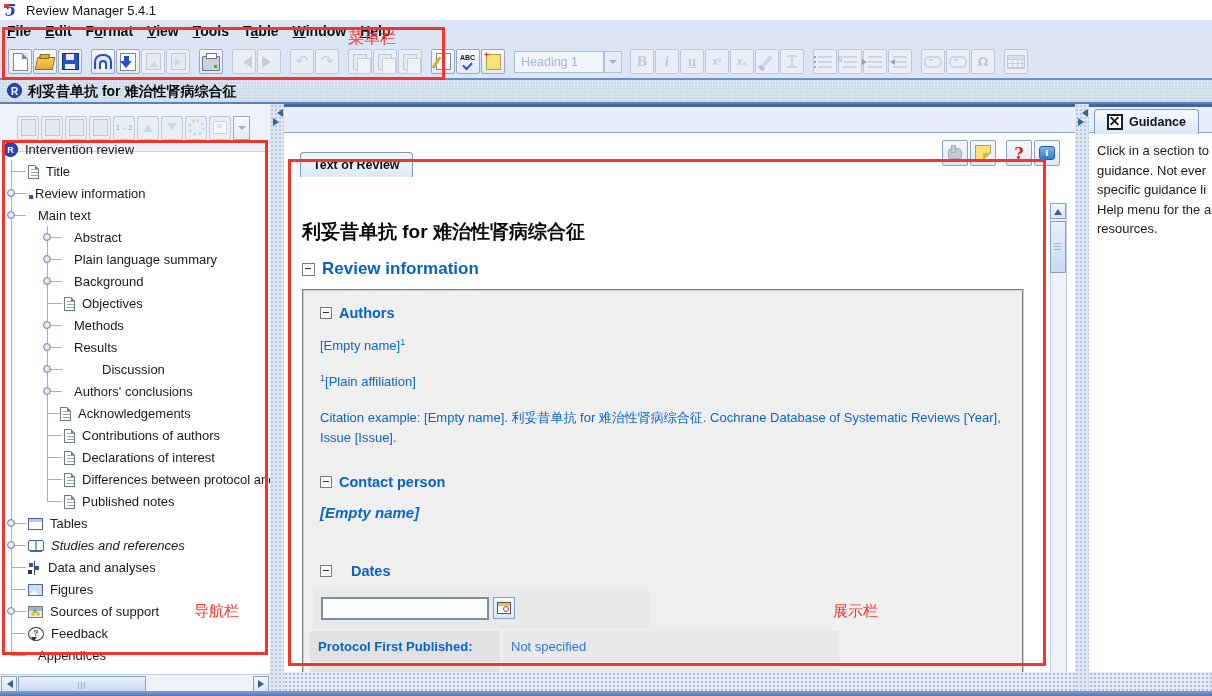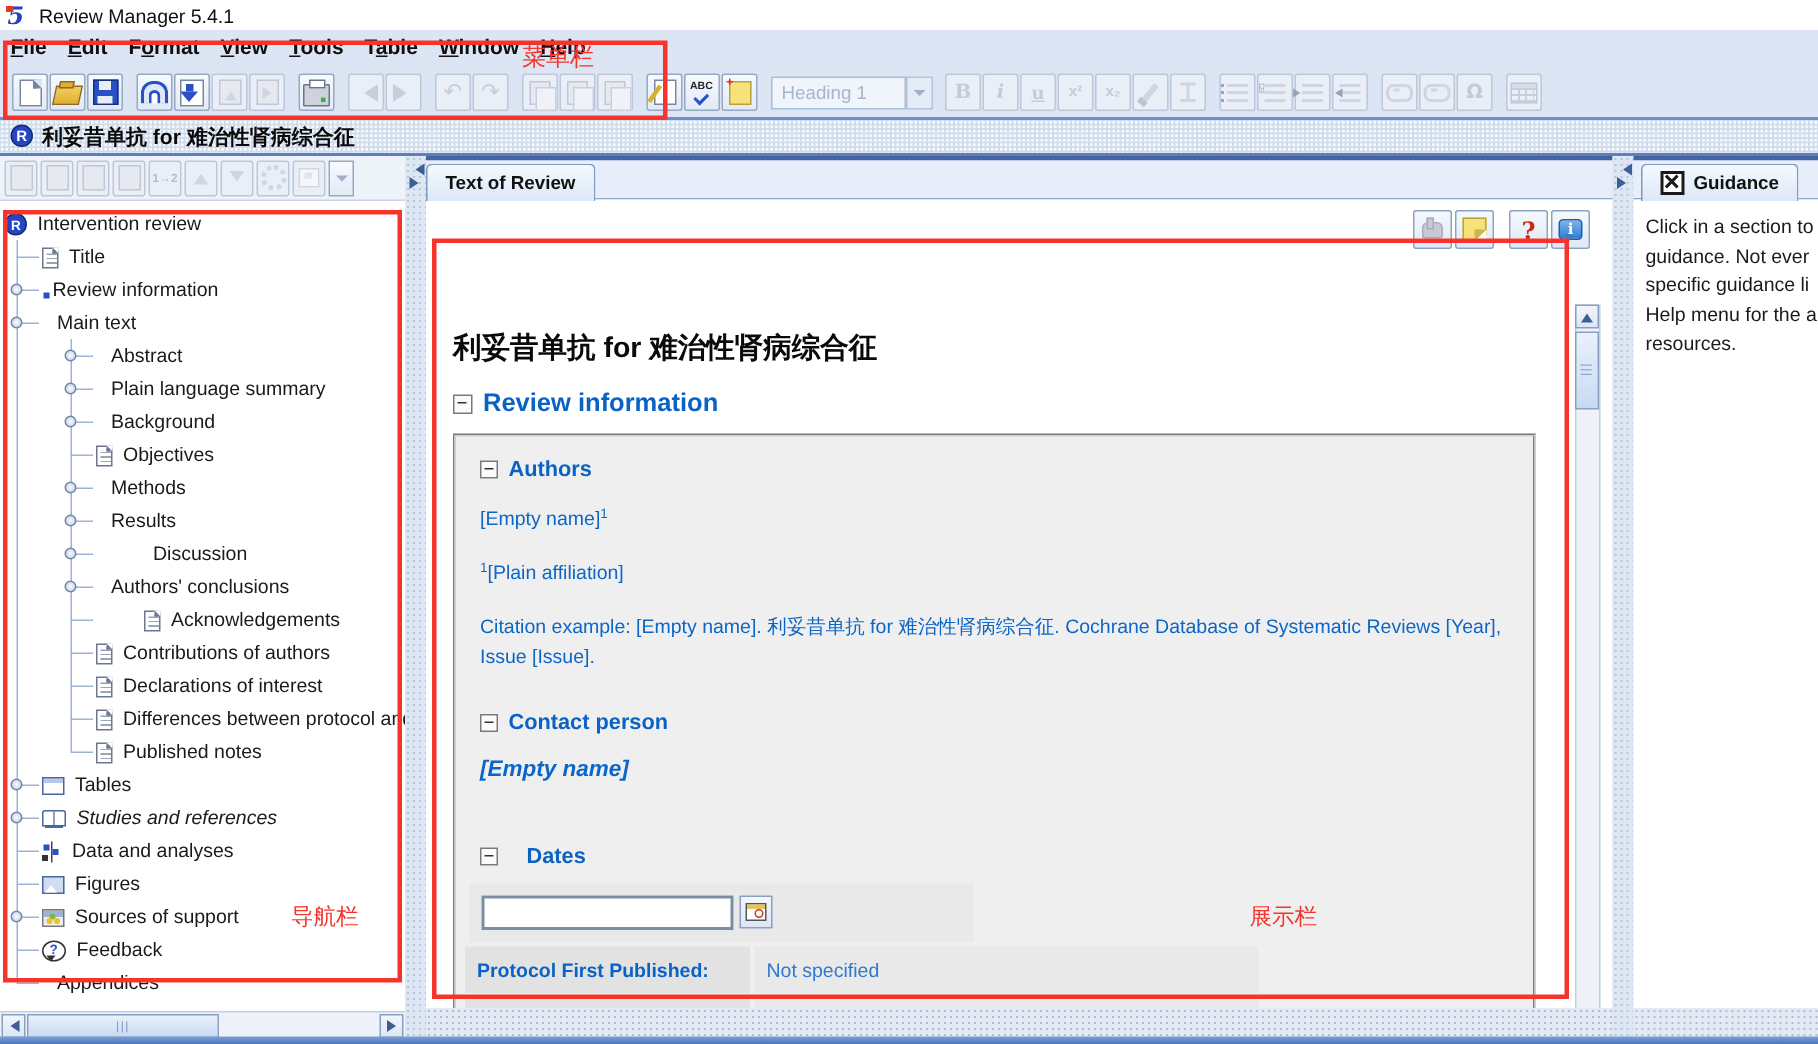--- a/index.html
+++ b/index.html
@@ -76,21 +76,21 @@
   .i-omega{font:700 13px "DejaVu Sans",sans-serif;}
   .i-table{width:16px;height:12px;border:1px solid #c0c7d6;background:linear-gradient(#d8dde8 0 3px,transparent 3px),repeating-linear-gradient(90deg,transparent 0 4px,#c9cfdc 4px 5px),repeating-linear-gradient(transparent 0 3px,#c9cfdc 3px 4px);}
   
   .bluesep{left:0;top:78px;width:1212px;height:2px;background:#6e8fc6;}
   .docbar{left:0;top:80px;width:1212px;height:22px;background:#cfdcec;background-image:radial-gradient(rgba(255,255,255,.85) 1px,transparent 1px);background-size:3px 3px;}
   .ricon{position:absolute;left:7px;top:3px;width:15px;height:15px;border-radius:50%;background:#2747c2;border:1px solid #132a74;color:#fff;font:700 10px "Liberation Sans",sans-serif;text-align:center;line-height:15px;box-sizing:border-box;}
   .doctitle{position:absolute;left:28px;top:3px;font-size:14px;font-weight:700;color:#0a0a0a;}
   .docsep{left:0;top:102px;width:1212px;height:2px;background:#5d7fbe;}
   
   .left-col{left:0;top:104px;width:270px;height:588px;background:#fff;}
-  .outline-toolbar{position:absolute;left:0;top:0;width:270px;height:30px;background:#eef2f9;border-bottom:1px solid #c9d4e6;box-sizing:border-box;display:flex;align-items:center;padding-left:3px;}
+  .outline-toolbar{position:absolute;left:0;top:0;width:270px;height:48px;background:#eef2f9;border-bottom:1px solid #c9d4e6;box-sizing:border-box;display:flex;align-items:center;padding-left:17px;}
   .obtn{width:22px;height:24px;margin-right:2px;background:#e9eef7;border:1px solid #bcc7d9;border-radius:2px;position:relative;display:flex;align-items:center;justify-content:center;box-sizing:border-box;}
   .odrop{width:17px;height:24px;background:linear-gradient(#f7fafd,#e2eaf6);border:1px solid #97a9c6;display:flex;align-items:center;justify-content:center;box-sizing:border-box;}
   .o-12{font-size:8px;color:#b4bccb;font-weight:700;}
   .o-upar{width:0;height:0;border:5px solid transparent;border-bottom:7px solid #cfd5e1;margin-bottom:3px;}
   .o-dnar{width:0;height:0;border:5px solid transparent;border-top:7px solid #cfd5e1;margin-top:3px;}
   .o-gear{width:11px;height:11px;border-radius:50%;border:3px dotted #cfd5e1;}
   .o-pane{width:12px;height:11px;border:1px solid #cfd5e1;background:#f4f6fa;}
   .o-pane::after{content:"";position:absolute;right:4px;bottom:5px;width:5px;height:4px;background:#dfe3ec;}
   
   #tree{position:absolute;left:0;top:30px;width:270px;height:540px;overflow:hidden;}
@@ -382,21 +382,21 @@
         <div class="tree-row" style="margin-top: 0px; padding-left: 28px;"><span class="dash" style="left: 11px; width: 15px;"></span><span class="handle" style="left: 7px;"></span><span class="nic n-pageinfo"></span><span class="lbl">Review information</span></div>
         <div class="tree-row" style="margin-top: 0px; padding-left: 28px;"><span class="dash" style="left: 11px; width: 15px;"></span><span class="handle" style="left: 7px;"></span><span class="nic n-pages"></span><span class="lbl">Main text</span></div>
         <div class="tree-row" style="margin-top: 0px; padding-left: 64px;"><span class="dash" style="left: 47px; width: 15px;"></span><span class="handle" style="left: 43px;"></span><span class="nic n-pages"></span><span class="lbl">Abstract</span></div>
         <div class="tree-row" style="margin-top: 0px; padding-left: 64px;"><span class="dash" style="left: 47px; width: 15px;"></span><span class="handle" style="left: 43px;"></span><span class="nic n-pages"></span><span class="lbl">Plain language summary</span></div>
         <div class="tree-row" style="margin-top: 0px; padding-left: 64px;"><span class="dash" style="left: 47px; width: 15px;"></span><span class="handle" style="left: 43px;"></span><span class="nic n-pages"></span><span class="lbl">Background</span></div>
         <div class="tree-row" style="margin-top: 0px; padding-left: 64px;"><span class="dash" style="left: 47px; width: 15px;"></span><span class="nic n-page"></span><span class="lbl">Objectives</span></div>
         <div class="tree-row" style="margin-top: 0px; padding-left: 64px;"><span class="dash" style="left: 47px; width: 15px;"></span><span class="handle" style="left: 43px;"></span><span class="nic n-pages"></span><span class="lbl">Methods</span></div>
         <div class="tree-row" style="margin-top: 0px; padding-left: 64px;"><span class="dash" style="left: 47px; width: 15px;"></span><span class="handle" style="left: 43px;"></span><span class="nic n-pages"></span><span class="lbl">Results</span></div>
         <div class="tree-row" style="margin-top: 0px; padding-left: 92px;"><span class="dash" style="left: 47px; width: 15px;"></span><span class="handle" style="left: 43px;"></span><span class="nic n-pages"></span><span class="lbl">Discussion</span></div>
         <div class="tree-row" style="margin-top: 0px; padding-left: 64px;"><span class="dash" style="left: 47px; width: 15px;"></span><span class="handle" style="left: 43px;"></span><span class="nic n-pages"></span><span class="lbl">Authors' conclusions</span></div>
-        <div class="tree-row" style="margin-top: 0px; padding-left: 96px;"><span class="dash" style="left: 47px; width: 15px;"></span><span class="nic n-page"></span><span class="lbl">Acknowledgements</span></div>
+        <div class="tree-row" style="margin-top: 0px; padding-left: 60px;"><span class="dash" style="left: 47px; width: 15px;"></span><span class="nic n-page"></span><span class="lbl">Acknowledgements</span></div>
         <div class="tree-row" style="margin-top: 0px; padding-left: 64px;"><span class="dash" style="left: 47px; width: 15px;"></span><span class="nic n-page"></span><span class="lbl">Contributions of authors</span></div>
         <div class="tree-row" style="margin-top: 0px; padding-left: 64px;"><span class="dash" style="left: 47px; width: 15px;"></span><span class="nic n-page"></span><span class="lbl">Declarations of interest</span></div>
         <div class="tree-row" style="margin-top: 0px; padding-left: 64px;"><span class="dash" style="left: 47px; width: 15px;"></span><span class="nic n-page"></span><span class="lbl">Differences between protocol and rev</span></div>
         <div class="tree-row" style="margin-top: 0px; padding-left: 64px;"><span class="dash" style="left: 47px; width: 15px;"></span><span class="nic n-page"></span><span class="lbl">Published notes</span></div>
         <div class="tree-row" style="margin-top: 0px; padding-left: 28px;"><span class="dash" style="left: 11px; width: 15px;"></span><span class="handle" style="left: 7px;"></span><span class="nic n-table"></span><span class="lbl">Tables</span></div>
         <div class="tree-row" style="margin-top: 0px; padding-left: 28px; font-style: italic;"><span class="dash" style="left: 11px; width: 15px;"></span><span class="handle" style="left: 7px;"></span><span class="nic n-book"></span><span class="lbl">Studies and references</span></div>
         <div class="tree-row" style="margin-top: 0px; padding-left: 28px;"><span class="dash" style="left: 11px; width: 15px;"></span><span class="nic n-analyses"></span><span class="lbl">Data and analyses</span></div>
         <div class="tree-row" style="margin-top: 0px; padding-left: 28px;"><span class="dash" style="left: 11px; width: 15px;"></span><span class="nic n-figure"></span><span class="lbl">Figures</span></div>
         <div class="tree-row" style="margin-top: 0px; padding-left: 28px;"><span class="dash" style="left: 11px; width: 15px;"></span><span class="handle" style="left: 7px;"></span><span class="nic n-support"></span><span class="lbl">Sources of support</span></div>
         <div class="tree-row" style="margin-top: 0px; padding-left: 28px;"><span class="dash" style="left: 11px; width: 15px;"></span><span class="nic n-feedback"></span><span class="lbl">Feedback</span></div>
@@ -418,21 +418,21 @@
   <div class="abs splitter" style="left:270px;">
     <div class="sp-arrows">
       <div class="a left"></div>
       <div class="a right"></div>
     </div>
   </div>
 
   <div class="abs main-col">
     <div class="topband"></div>
     <div class="tabrow">
-      <div class="tab" style="left:0;">
+      <div class="tab" style="left:16px;margin-top:43px;">
         <span>Text of Review</span>
       </div>
     </div>
     <div class="main-white">
       <div class="doc-buttons" id="doc-buttons">
           <div class="dbtn">
             <span class="ic h-hand"></span>
           </div>
           <div class="dbtn">
             <span class="ic h-note"></span>

